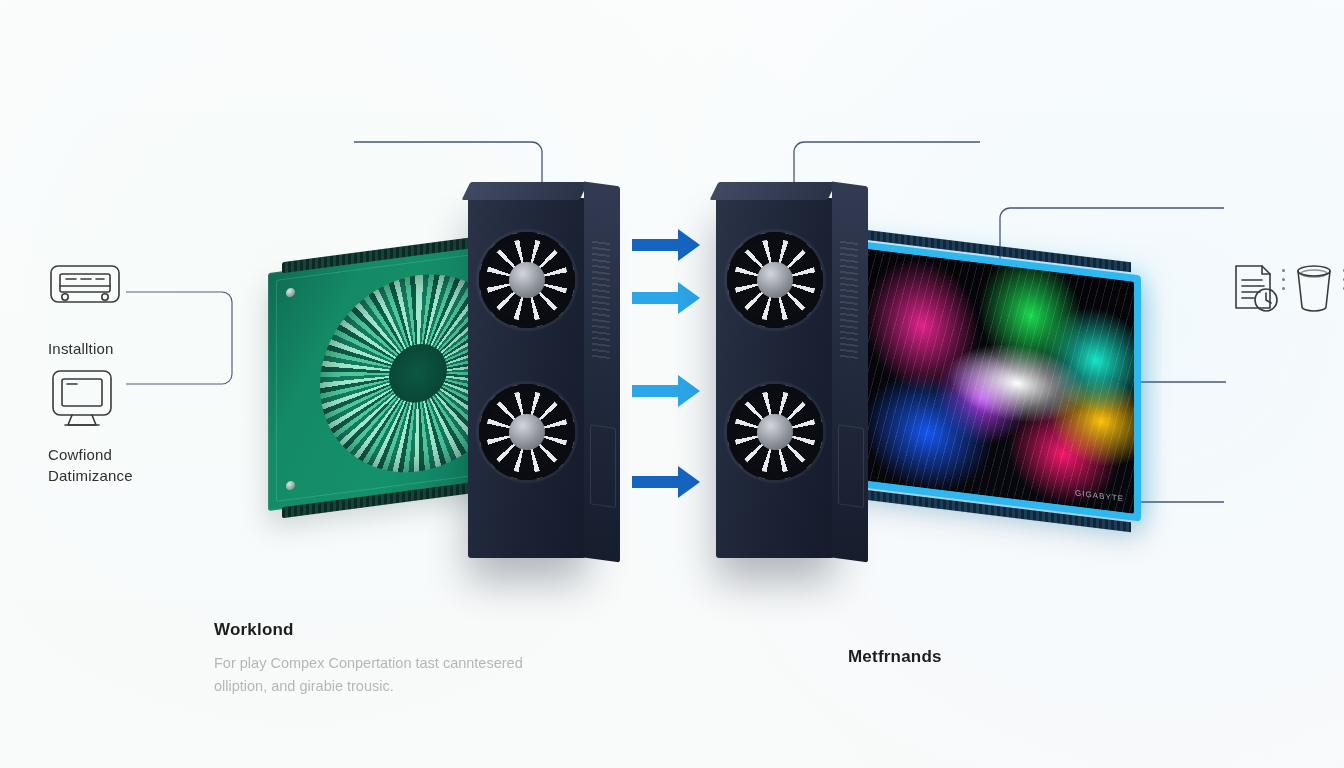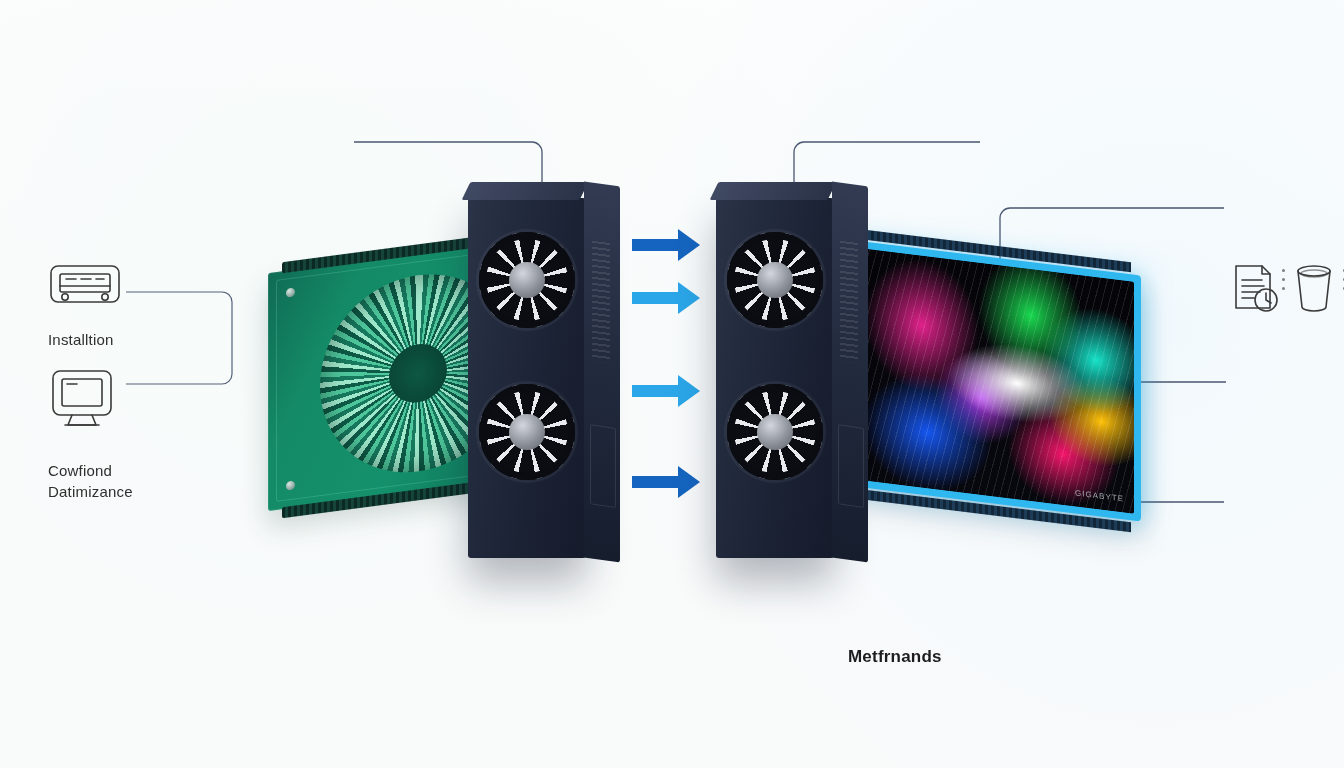--- a/index.html
+++ b/index.html
@@ -161,32 +161,32 @@
     <svg width="74" height="52" viewBox="0 0 74 52">
       <rect class="ico" x="3" y="4" width="68" height="36" rx="7"></rect>
       <rect class="ico" x="12" y="12" width="50" height="18" rx="2"></rect>
       <line class="ico" x1="18" y1="17" x2="28" y2="17"></line>
       <line class="ico" x1="33" y1="17" x2="43" y2="17"></line>
       <line class="ico" x1="48" y1="17" x2="56" y2="17"></line>
       <line class="ico" x1="12" y1="24" x2="62" y2="24"></line>
       <circle class="ico" cx="17" cy="35" r="3.2"></circle>
       <circle class="ico" cx="57" cy="35" r="3.2"></circle>
     </svg>
-    <div class="ico-label" style="margin-top:11px;">Installtion</div>
+    <div class="ico-label" style="margin-top:20px;">Installtion</div>
   </div>
 
   <div class="v" style="left:48px;top:368px;">
     <svg width="74" height="60" viewBox="0 0 74 60">
       <rect class="ico" x="5" y="3" width="58" height="44" rx="7"></rect>
       <rect class="ico" x="14" y="11" width="40" height="27" rx="2"></rect>
       <line class="ico" x1="19" y1="16" x2="29" y2="16"></line>
       <path class="ico" d="M24,47 L20,57 H48 L44,47"></path>
       <line class="ico" x1="17" y1="57" x2="51" y2="57"></line>
     </svg>
-    <div class="ico-label" style="margin-top:28px;">Cowfiond
+    <div class="ico-label" style="margin-top:12px;">Cowfiond
 Datimizance</div>
   </div>
 
   <div class="v" style="left:1224px;top:260px;display:flex;flex-direction:row;align-items:flex-start;">
     <div>
       <svg width="58" height="58" viewBox="0 0 58 58">
         <path class="ico" d="M12,6 H38 L46,14 V48 H12 Z"></path>
         <path class="ico" d="M38,6 V14 H46"></path>
         <line class="ico" x1="18" y1="20" x2="38" y2="20"></line>
         <line class="ico" x1="18" y1="26" x2="40" y2="26"></line>
@@ -265,17 +265,21 @@
   <div class="gpu" style="left:716px;top:198px;">
     <div class="top"></div>
     <div class="side">
         <div class="vent"></div>
         <div class="panel"></div>
       </div>
     <div class="fan f1"></div>
     <div class="fan f2"></div>
   </div>
 
+  <div class="cap" style="left:214px;top:620px;">
+    <h3>Worklond</h3>
+    <p>For play Compex Conpertation tast canntesered olliption, and girabie trousic.</p>
+  </div>
   <div class="cap" style="left:848px;top:647px;">
     <h3>Metfrnands</h3>
   </div>
 
 </div>
 
 </body></html>

